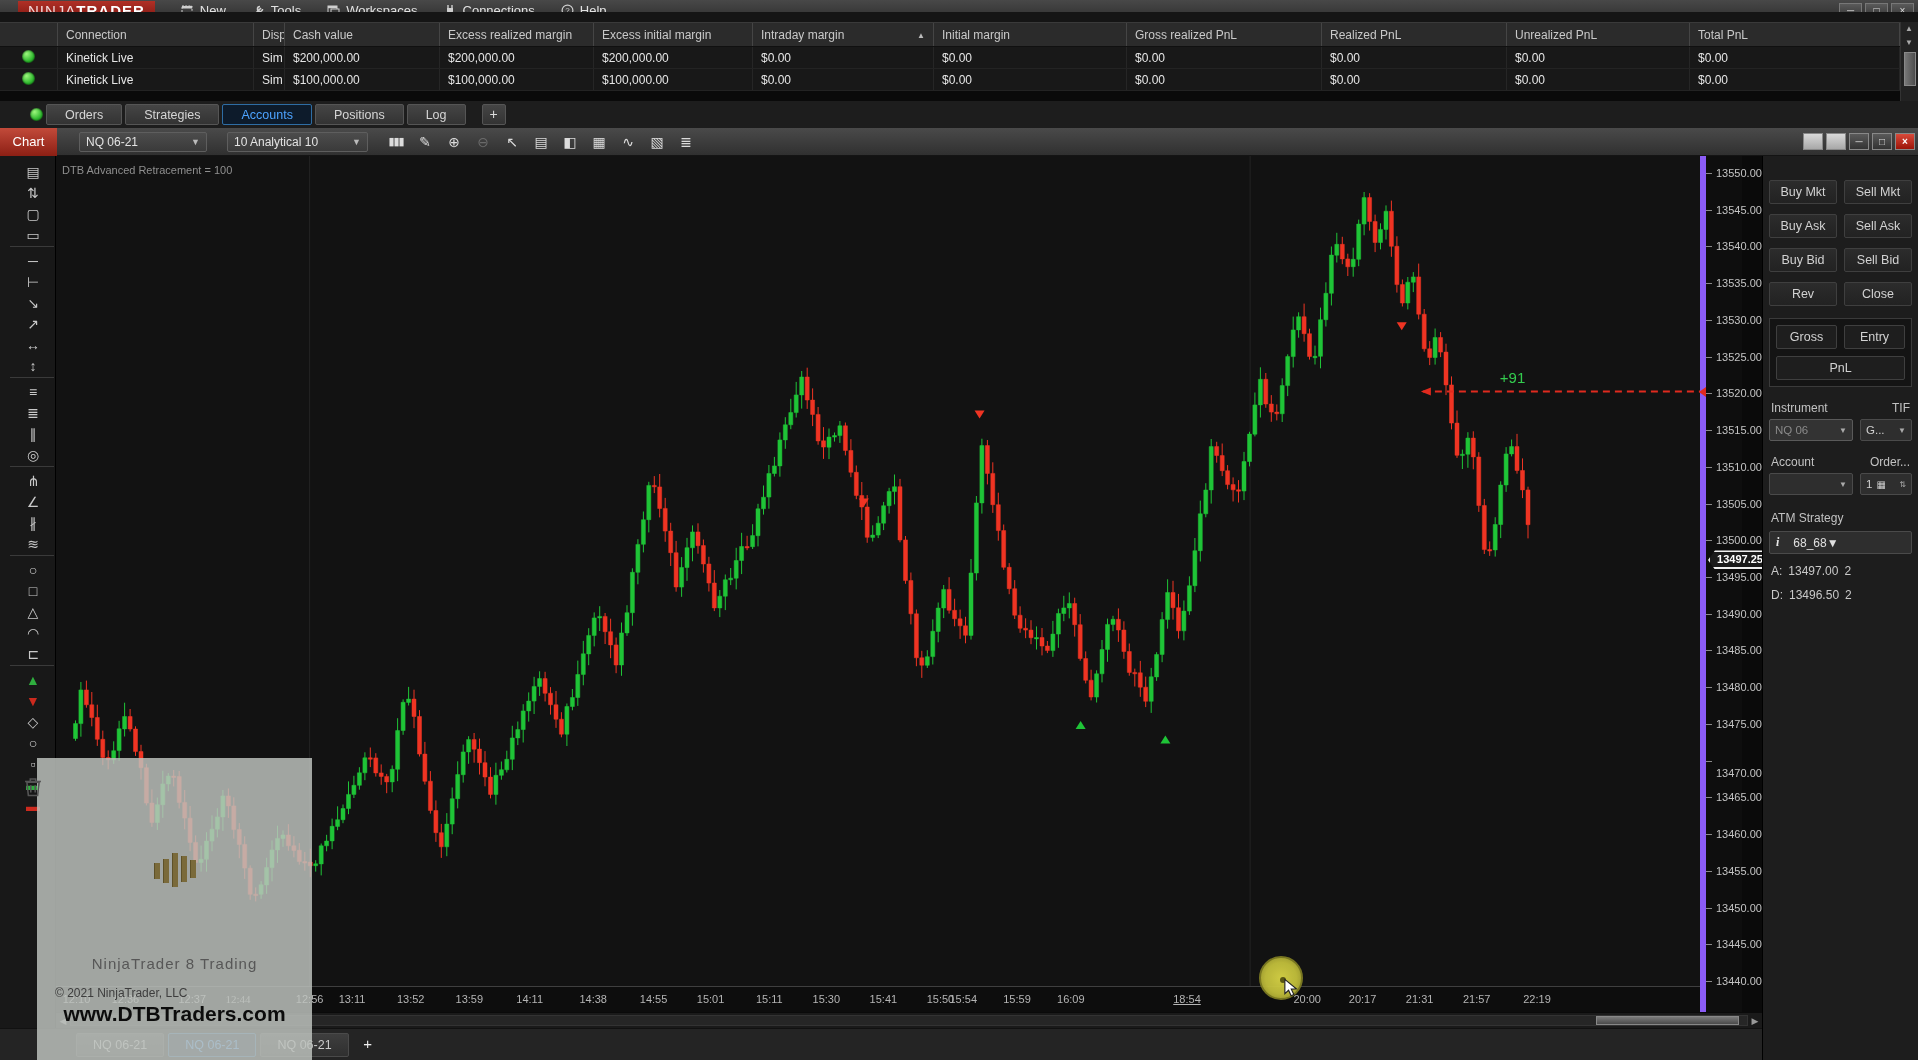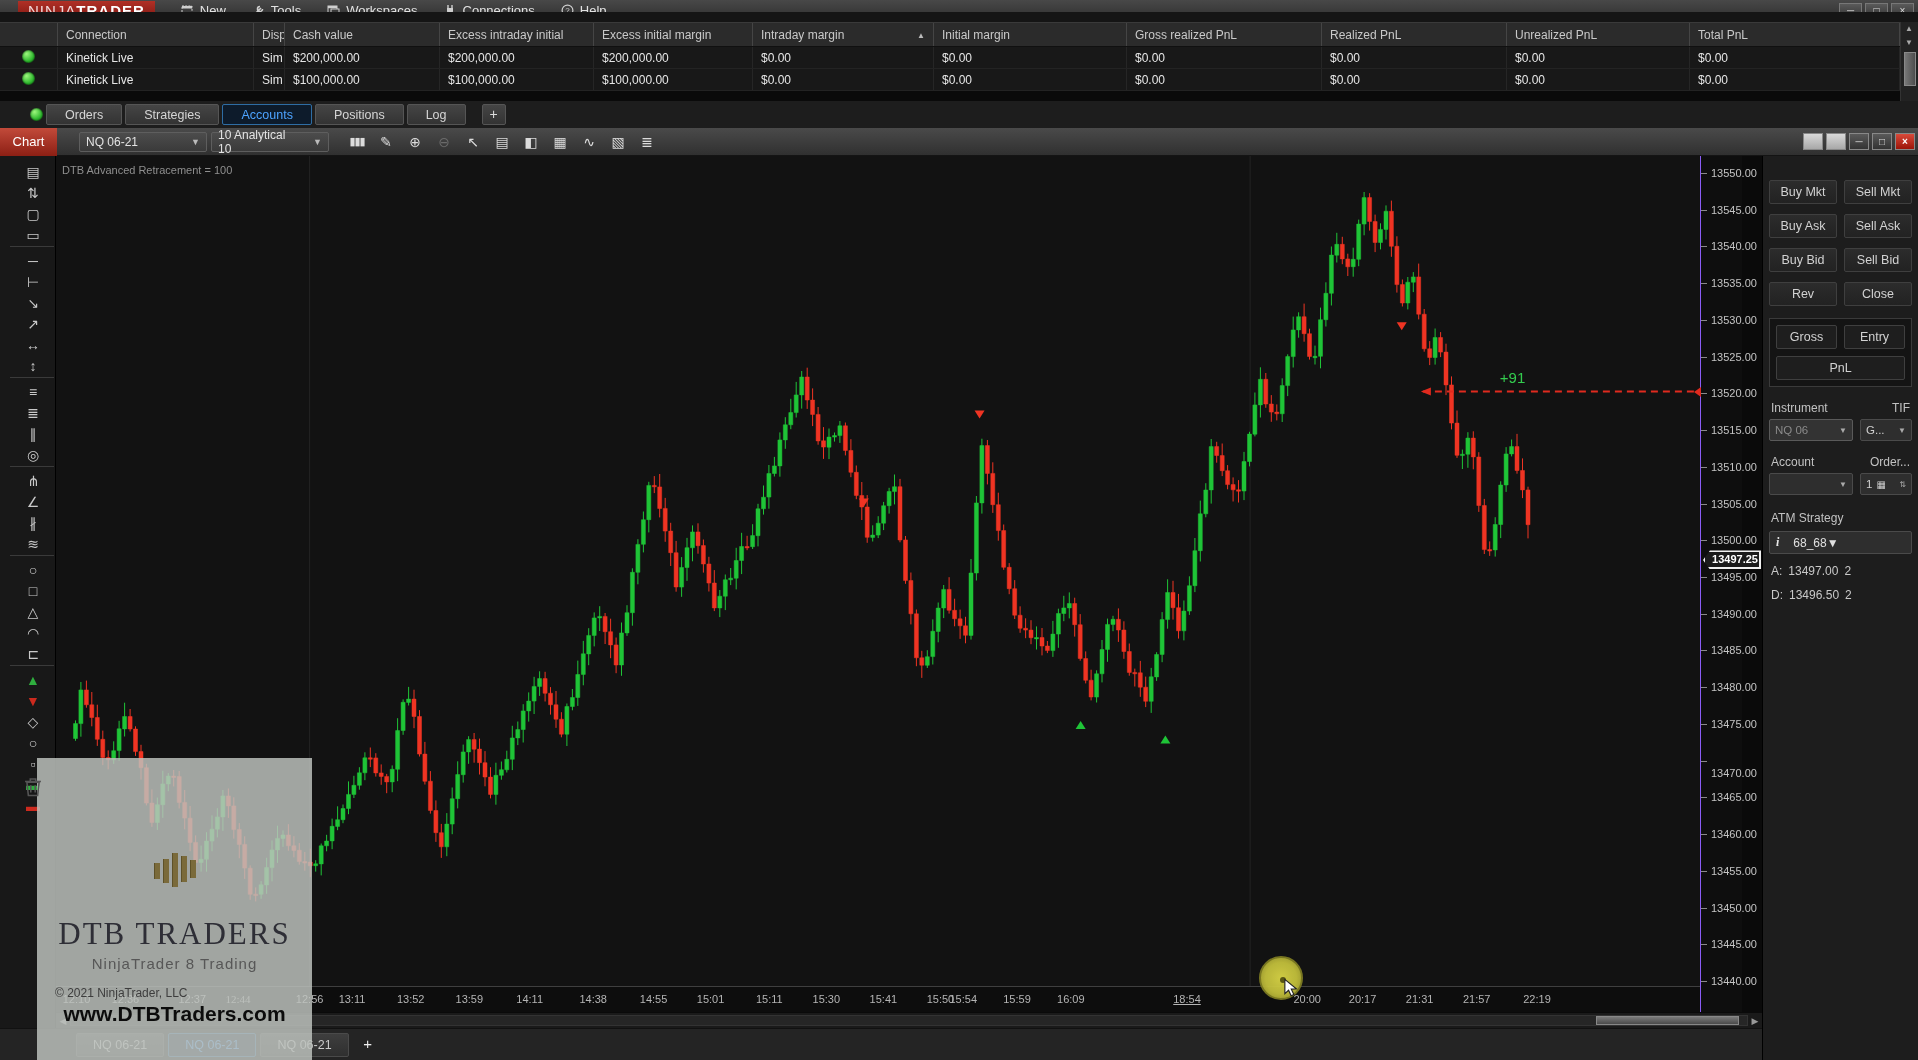--- a/index.html
+++ b/index.html
@@ -59,21 +59,21 @@
   .ltools{position:absolute;left:0;top:156px;width:56px;height:904px;background:#181818;border-right:1px solid #000;}
   .ltool{position:absolute;left:14px;width:38px;height:21px;color:#c9c9c9;font-size:14px;line-height:20px;text-align:center;}
   .ldiv{position:absolute;left:10px;width:44px;height:1px;background:#3a3a3a;}
 
   
   .plot{position:absolute;left:56px;top:156px;width:1644px;height:830px;background:#121212;}
   .ind-label{position:absolute;left:6px;top:8px;color:#8f8f8f;font-size:11px;}
   .plot svg{position:absolute;left:0;top:0;}
 
   
-  .paxis{position:absolute;left:1700px;top:156px;width:42px;height:856px;background:#0e0e0e;border-left:1px solid #8b5cf6;}
+  .paxis{position:absolute;left:1700px;top:156px;width:42px;height:856px;background:#0e0e0e;border-left:6px solid #8b5cf6;}
   .ptick{position:absolute;left:0;width:6px;height:1px;background:#8a8a8a;}
   .plabel{position:absolute;left:10px;color:#c4c4c4;font-size:11px;transform:translateY(-6px);}
   .pmarker{position:absolute;left:2px;width:58px;height:19px;background:#1b1b1b;border:2px solid #f0f0f0;
     color:#fff;font-size:11px;font-weight:bold;text-align:center;line-height:15px;
     clip-path:polygon(0 50%,12% 0,100% 0,100% 100%,12% 100%);padding-left:6px;}
   .red-tick{position:absolute;left:-7px;width:0;height:0;border-top:5px solid transparent;border-bottom:5px solid transparent;border-right:7px solid #e02a1e;}
 
   
   .taxis{position:absolute;left:56px;top:986px;width:1644px;height:26px;background:#0d0d0d;border-top:1px solid #3f3f3f;}
   .tlabel{position:absolute;top:6px;color:#b5b5b5;font-size:11px;transform:translateX(-50%);}
@@ -178,21 +178,21 @@
       <div class="wbtn">×</div>
     </div>
   </div>
 
   <div class="acct-wrap">
     <div class="acct-head acct-grid" id="acct-head">
         <div class="cell"><span></span></div>
         <div class="cell"><span>Connection</span></div>
         <div class="cell"><span>Disp</span></div>
         <div class="cell"><span>Cash value</span></div>
-        <div class="cell"><span>Excess intraday initial</span></div>
+        <div class="cell"><span>Excess realized margin</span></div>
         <div class="cell"><span>Excess initial margin</span></div>
         <div class="cell"><span>Intraday margin</span><span class="sort-arrow">▲</span></div>
         <div class="cell"><span>Initial margin</span></div>
         <div class="cell"><span>Gross realized PnL</span></div>
         <div class="cell"><span>Realized PnL</span></div>
         <div class="cell"><span>Unrealized PnL</span></div>
         <div class="cell"><span>Total PnL</span></div>
       </div>
     <div id="acct-rows">
         <div class="acct-row acct-grid" style="top: 35px;">
@@ -246,21 +246,21 @@
       </span>
     <div class="ptab-add">+</div>
   </div>
 
   <div class="ctoolbar">
     <div class="chart-label">Chart</div>
     <div class="csel" style="width:128px">
       <span>NQ 06-21</span>
         <span class="chev">▼</span>
     </div>
-    <div class="csel" style="width:118px;margin-left:4px">
+    <div class="csel" style="width:141px;margin-left:20px">
       <span>10 Analytical 10</span>
         <span class="chev">▼</span>
     </div>
     <div class="cicons" id="cicons">
         <div class="cicon" style="letter-spacing: -1px; font-size: 11px;">▮▮▮</div>
         <div class="cicon">✎</div>
         <div class="cicon">⊕</div>
         <div class="cicon dim">⊖</div>
         <div class="cicon">↖</div>
         <div class="cicon">▤</div>
@@ -509,21 +509,20 @@
           </g>
         </svg>
     </div>
     <div class="wm-logo">
         <div class="wm-bar" style="height: 16px; margin-bottom: 8px;"></div>
         <div class="wm-bar" style="height: 24px; margin-bottom: 4px;"></div>
         <div class="wm-bar" style="height: 34px; margin-bottom: 0px;"></div>
         <div class="wm-bar" style="height: 26px; margin-bottom: 5px;"></div>
         <div class="wm-bar" style="height: 18px; margin-bottom: 9px;"></div>
       </div>
-    <div class="wm-title">DTB TRADERS</div>
     <div class="wm-sub">NinjaTrader 8 Trading</div>
     <div class="wm-copy">© 2021 NinjaTrader, LLC</div>
     <div class="wm-url">www.DTBTraders.com</div>
   </div>
 
   <div class="cursor-hl">
       <div class="dot"></div>
     </div>
   <div class="cursor-arrow">
     <svg width="18" height="20" viewBox="0 0 12 14">

